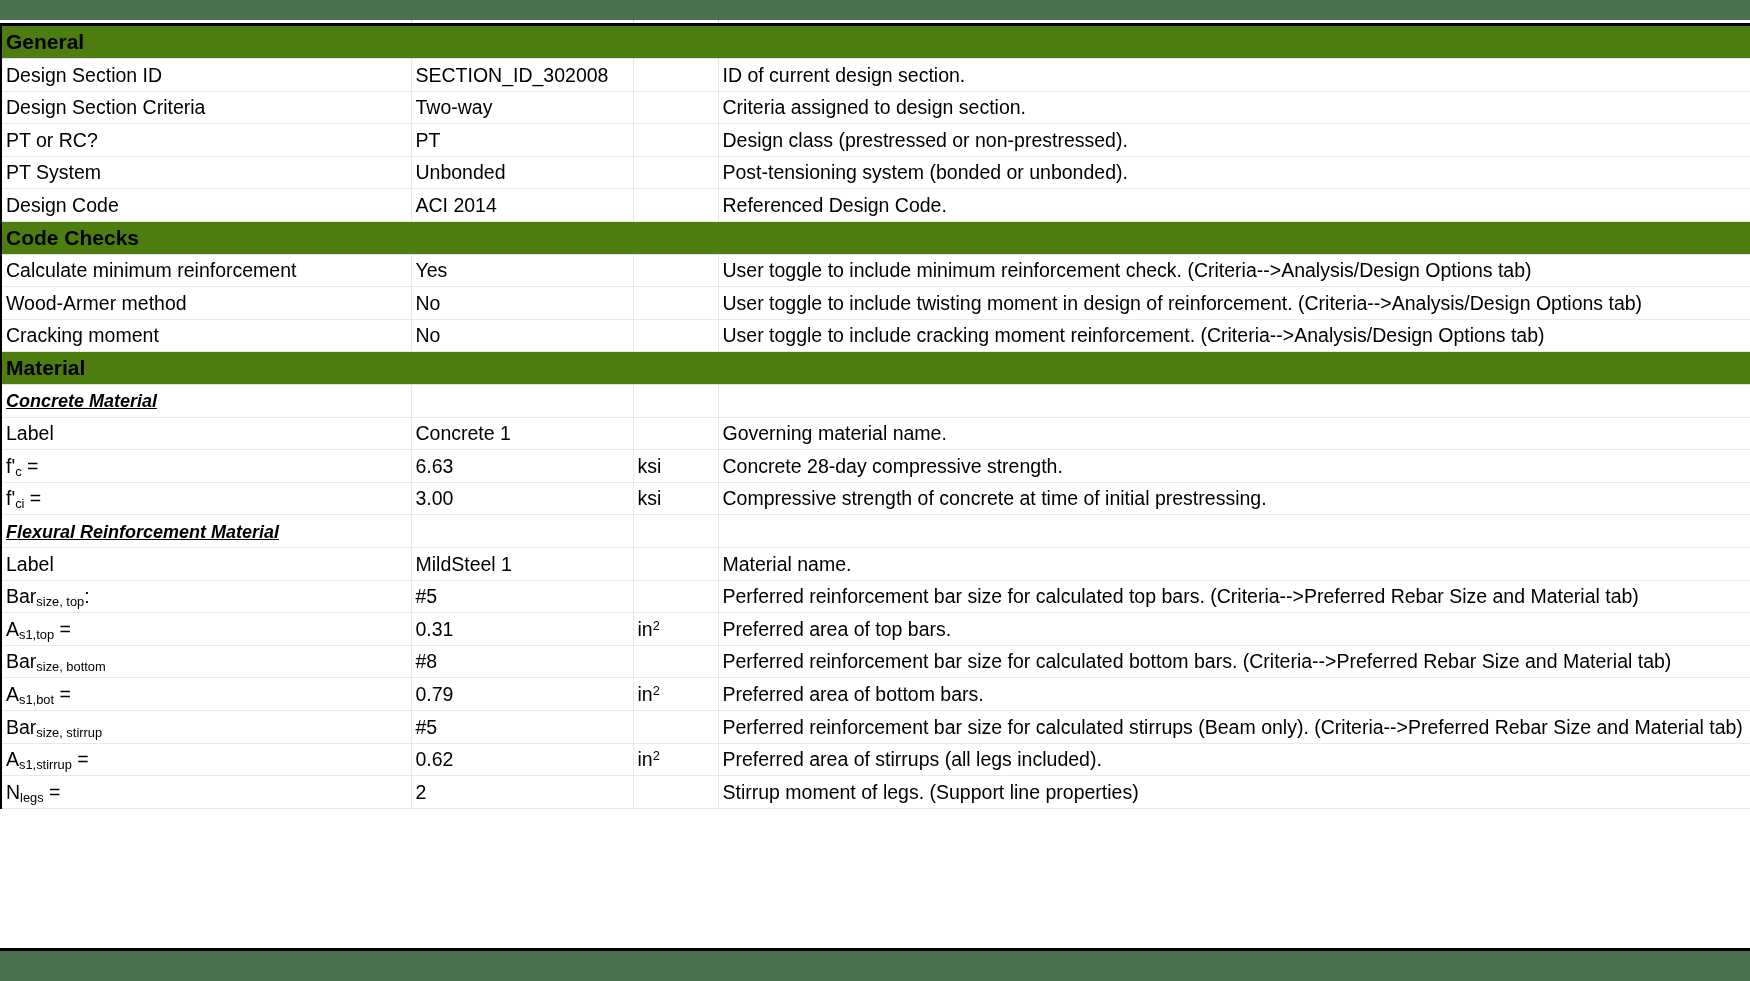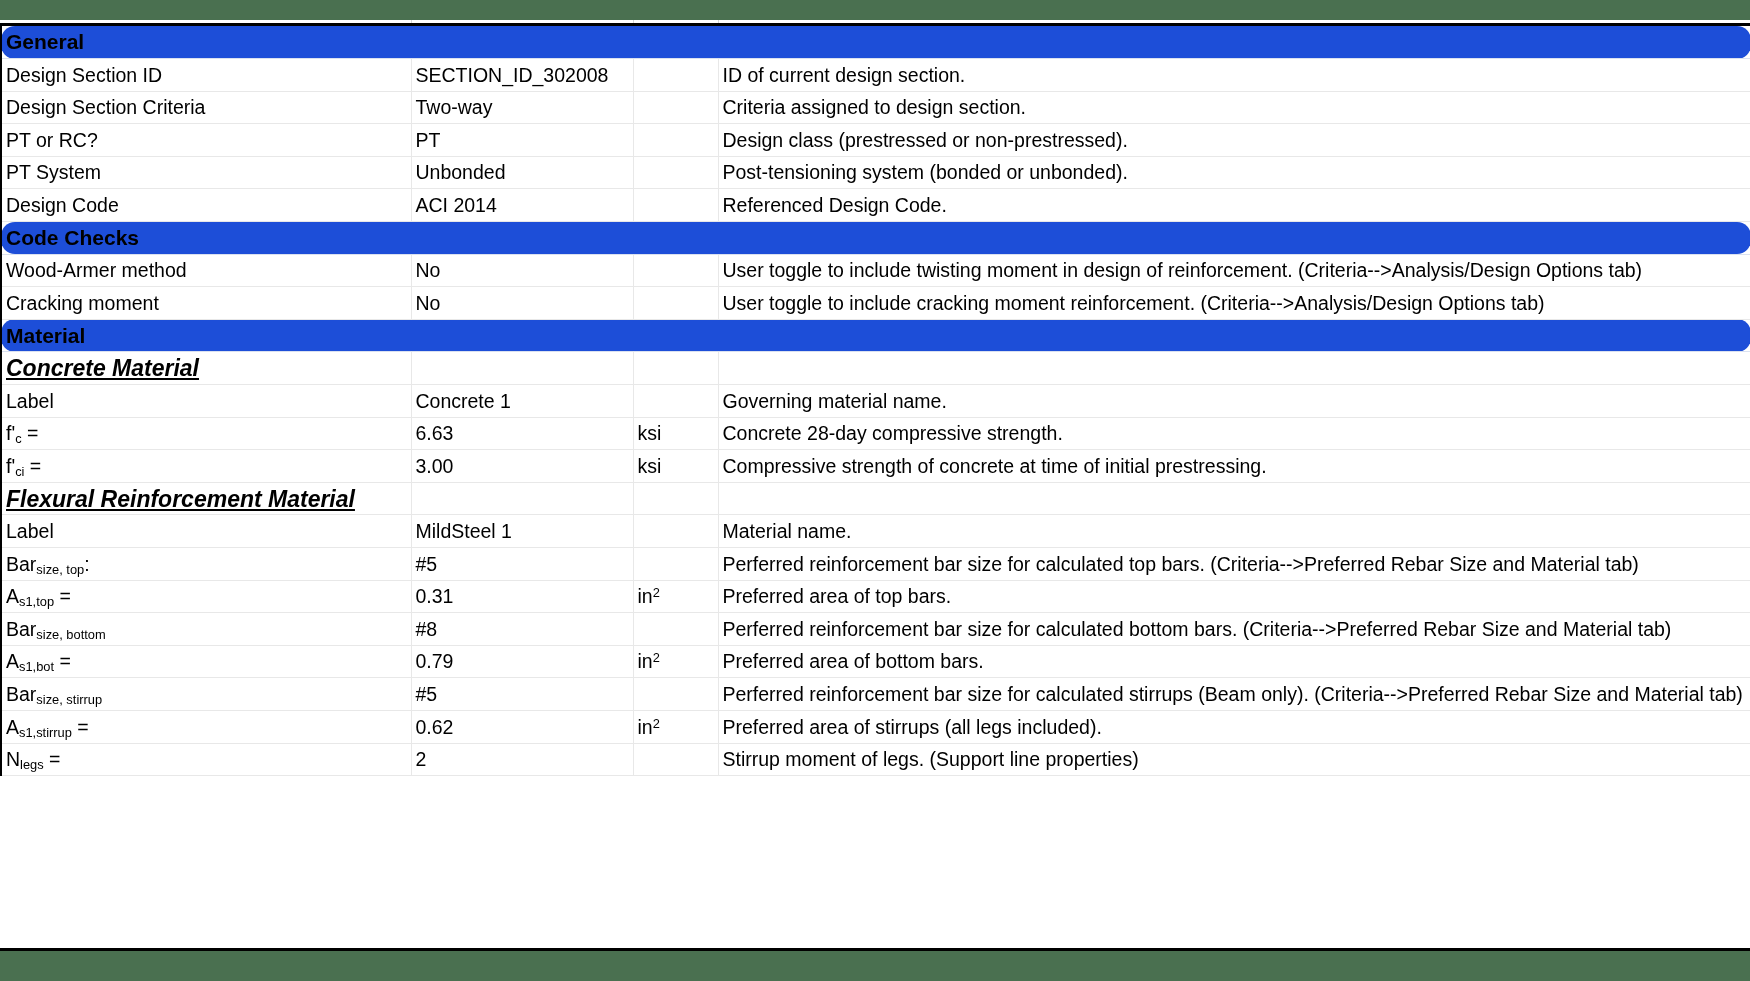--- a/index.html
+++ b/index.html
@@ -71,34 +71,33 @@
     overflow: hidden;
     box-sizing: border-box;
   }
   table.sheet td.c-desc-cell { border-right: none; }
   table.sheet tr.row-first td { border-top: none; }
 
   
   table.sheet td.edge-left { border-left: 2px solid #000000; }
 
   tr.section td {
-    background: #1d4ed8;
+    background: #4d7c0f;
     font-weight: bold;
     font-size: 21px;
     border-bottom: 1px solid #dae1f0;
     border-right: 1px solid #dae1f0;
-    border-radius: 14px;
   }
   tr.section td.c-desc-cell { border-right: none; }
 
   .sub-head {
     font-weight: bold;
     font-style: italic;
     text-decoration: underline;
-    font-size: 23px;
+    font-size: 18px;
   }
   sub {
     font-size: 0.66em;
     vertical-align: -0.22em;
     line-height: 0;
   }
   sup {
     font-size: 0.66em;
     vertical-align: 0.45em;
     line-height: 0;
@@ -153,20 +152,26 @@
           <tr>
             <td class="edge-left"><span>Design Code</span></td>
             <td><span>ACI 2014</span></td>
             <td><span></span></td>
             <td class="c-desc-cell"><span>Referenced Design Code.</span></td>
           </tr>
           <tr class="section">
             <td colspan="4" class="c-desc-cell edge-left">Code Checks</td>
           </tr>
           <tr>
+            <td class="edge-left"><span>Calculate minimum reinforcement</span></td>
+            <td><span>Yes</span></td>
+            <td><span></span></td>
+            <td class="c-desc-cell"><span>User toggle to include minimum reinforcement check. (Criteria--&gt;Analysis/Design Options tab)</span></td>
+          </tr>
+          <tr>
             <td class="edge-left"><span>Wood-Armer method</span></td>
             <td><span>No</span></td>
             <td><span></span></td>
             <td class="c-desc-cell"><span>User toggle to include twisting moment in design of reinforcement. (Criteria--&gt;Analysis/Design Options tab)</span></td>
           </tr>
           <tr>
             <td class="edge-left"><span>Cracking moment</span></td>
             <td><span>No</span></td>
             <td><span></span></td>
             <td class="c-desc-cell"><span>User toggle to include cracking moment reinforcement. (Criteria--&gt;Analysis/Design Options tab)</span></td>

